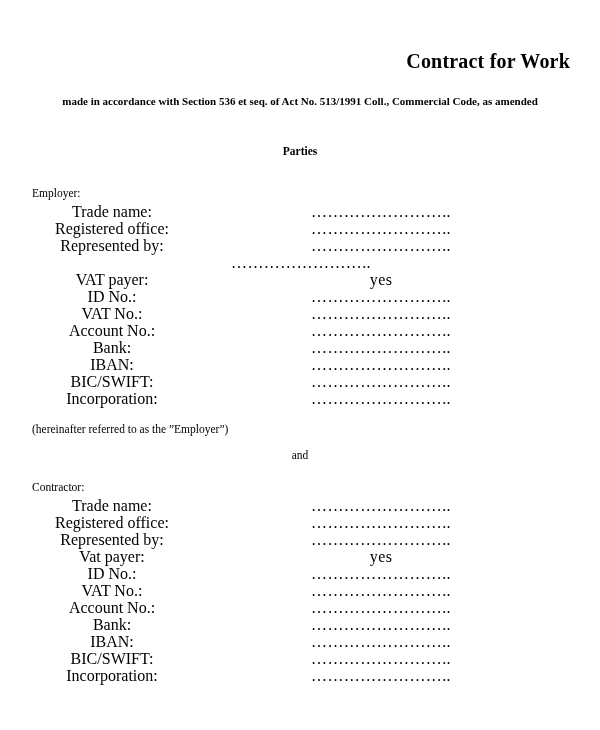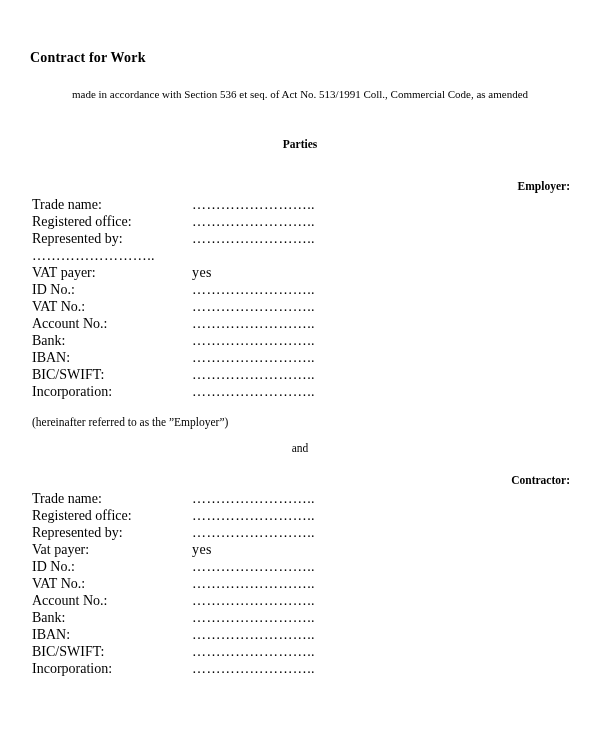--- a/index.html
+++ b/index.html
@@ -16,61 +16,61 @@
     overflow: hidden;
   }
   .page {
     width: 600px;
     height: 730px;
     box-sizing: border-box;
     padding: 38px 30px 0 30px;
     position: relative;
   }
   .doc-title {
-    text-align: left;
-    font-weight: bold;
-    font-size: 14px;
+    text-align: right;
+    font-weight: bold;
+    font-size: 20px;
     letter-spacing: 0.2px;
     margin: 12px 0 0 0;
   }
   .doc-number {
     text-align: center;
     font-weight: bold;
     font-size: 14px;
     margin: 22px 0 0 0;
   }
   .doc-subtitle {
     text-align: center;
-    font-weight: normal;
+    font-weight: bold;
     font-size: 11px;
     margin: 22px 0 0 0;
   }
   .section-heading {
     text-align: center;
     font-weight: bold;
     font-size: 11.5px;
     margin: 38px 0 0 0;
     font-family: Liberation Serif, serif;
   }
   .party-block {
     margin-top: 30px;
   }
   .party-title {
-    font-weight: bold;
+    font-weight: normal;
     font-size: 11.5px;
     margin: 0 0 4px 0;
     padding-left: 2px;
-    text-align: right;
   }
   .field-row {
     display: flex;
     align-items: baseline;
-    font-size: 14px;
+    font-size: 16px;
     line-height: 17px;
     padding-left: 2px;
+    text-align: center;
   }
   .field-label {
     width: 160px;
     flex: 0 0 160px;
     white-space: nowrap;
   }
   .field-value {
     flex: 1 1 auto;
     white-space: nowrap;
     letter-spacing: 0.4px;

